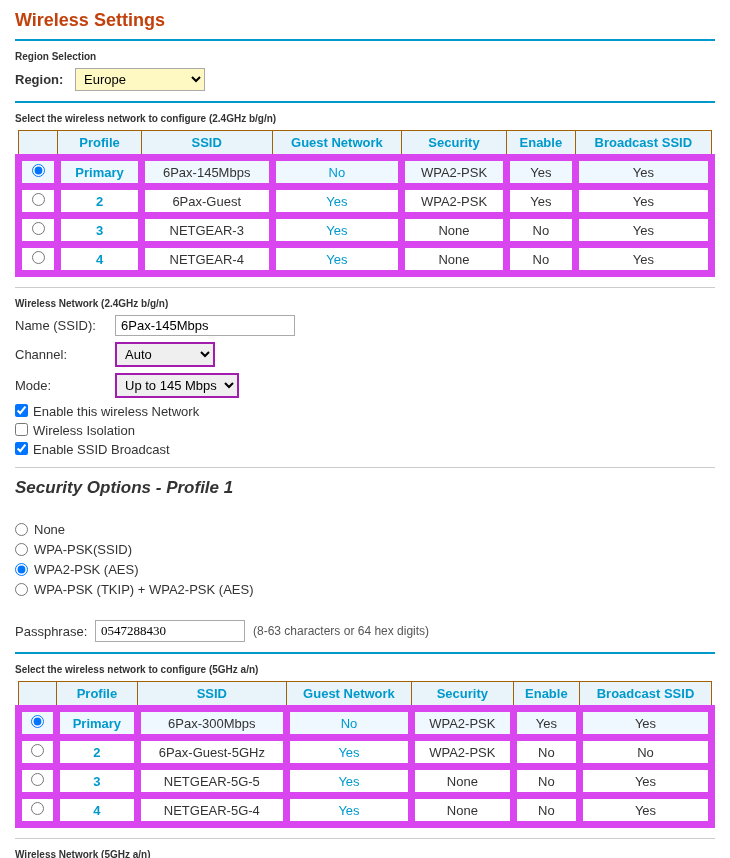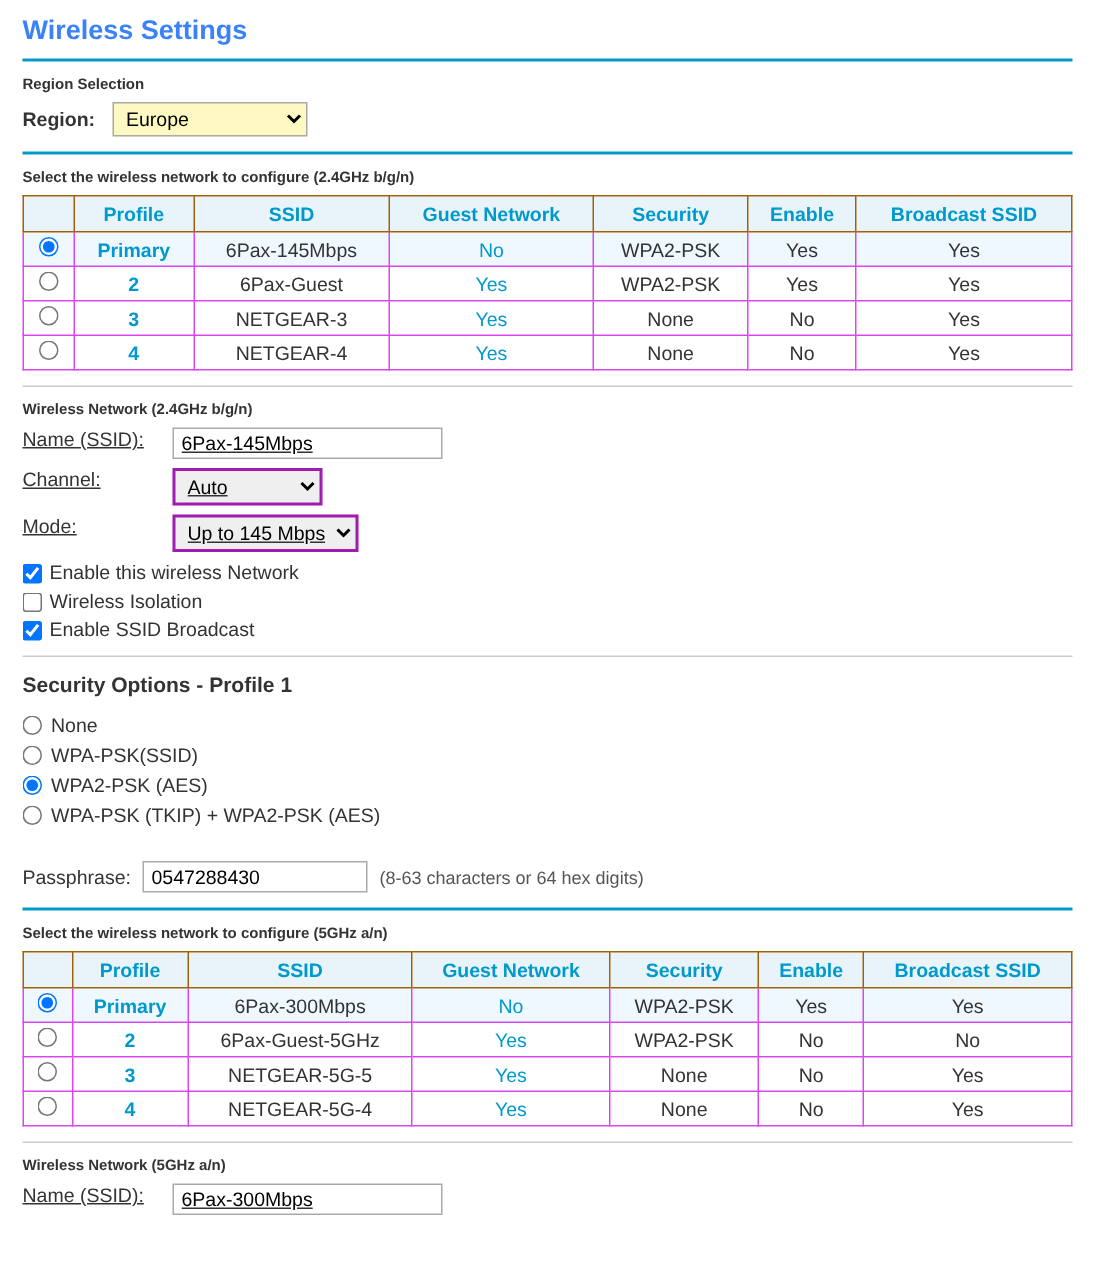--- a/index.html
+++ b/index.html
@@ -7,21 +7,21 @@
       font-family: Arial, sans-serif;
       font-size: 13px;
       color: #333;
       background: #fff;
       width: 730px;
     }
     .page-container {
       padding: 10px 15px;
     }
     h1.page-title {
-      color: #3b82f6;
+      color: #c2410c;
       font-size: 18px;
       font-weight: bold;
       margin-bottom: 8px;
     }
     .section-divider {
       border: none;
       border-top: 2px solid #0099cc;
       margin: 6px 0 10px 0;
     }
     .thin-divider {
@@ -62,73 +62,73 @@
       color: #0099cc;
       font-weight: bold;
       text-align: center;
       padding: 4px 6px;
       border: 1px solid #a16207;
       font-size: 13px;
     }
     .wifi-table td {
       text-align: center;
       padding: 3px 6px;
-      border: 1px solid #d946ef;
+      border: 7px solid #d946ef;
       font-size: 13px;
     }
     .wifi-table td.profile-cell {
       color: #0099cc;
       font-weight: bold;
     }
     .wifi-table td.guest-yes {
       color: #0099cc;
     }
     .wifi-table tr.selected-row {
       background: #f0f8ff;
     }
     
     .network-config {
       margin: 8px 0;
     }
     .config-row {
       display: flex;
-      align-items: flex-start;
+      align-items: center;
       margin-bottom: 6px;
-      text-decoration: underline;
     }
     .config-label {
       min-width: 100px;
       font-size: 13px;
     }
     .config-input {
       border: 1px solid #aaa;
       padding: 2px 5px;
       font-size: 13px;
       width: 180px;
     }
     .config-select {
       border: 2px solid #a21caf;
       padding: 2px 4px;
       font-size: 13px;
       min-width: 100px;
     }
     .checkbox-row {
       display: flex;
-      align-items: flex-end;
+      align-items: flex-start;
       margin-bottom: 4px;
       font-size: 13px;
     }
     .checkbox-row input[type=checkbox] {
       margin-right: 5px;
     }
     
     .security-heading {
       font-weight: bold;
-      margin-bottom: 12px;
-      font-size: 14px;
+      margin-bottom: 24px;
+      font-size: 17px;
+      font-style: italic;
     }
     .radio-option {
       display: flex;
       align-items: center;
       margin-bottom: 5px;
       font-size: 13px;
     }
     .radio-option input[type=radio] {
       margin-right: 6px;
     }
@@ -141,20 +141,21 @@
     }
     .passphrase-label {
       min-width: 80px;
     }
     .passphrase-input {
       border: 1px solid #aaa;
       padding: 2px 5px;
       font-size: 13px;
       width: 150px;
       margin-right: 8px;
+      font-family: Liberation Serif, serif;
     }
     .passphrase-hint {
       color: #555;
       font-size: 12px;
     }
     .section-block {
       margin-bottom: 10px;
     }
     .spacer {
       height: 10px;

